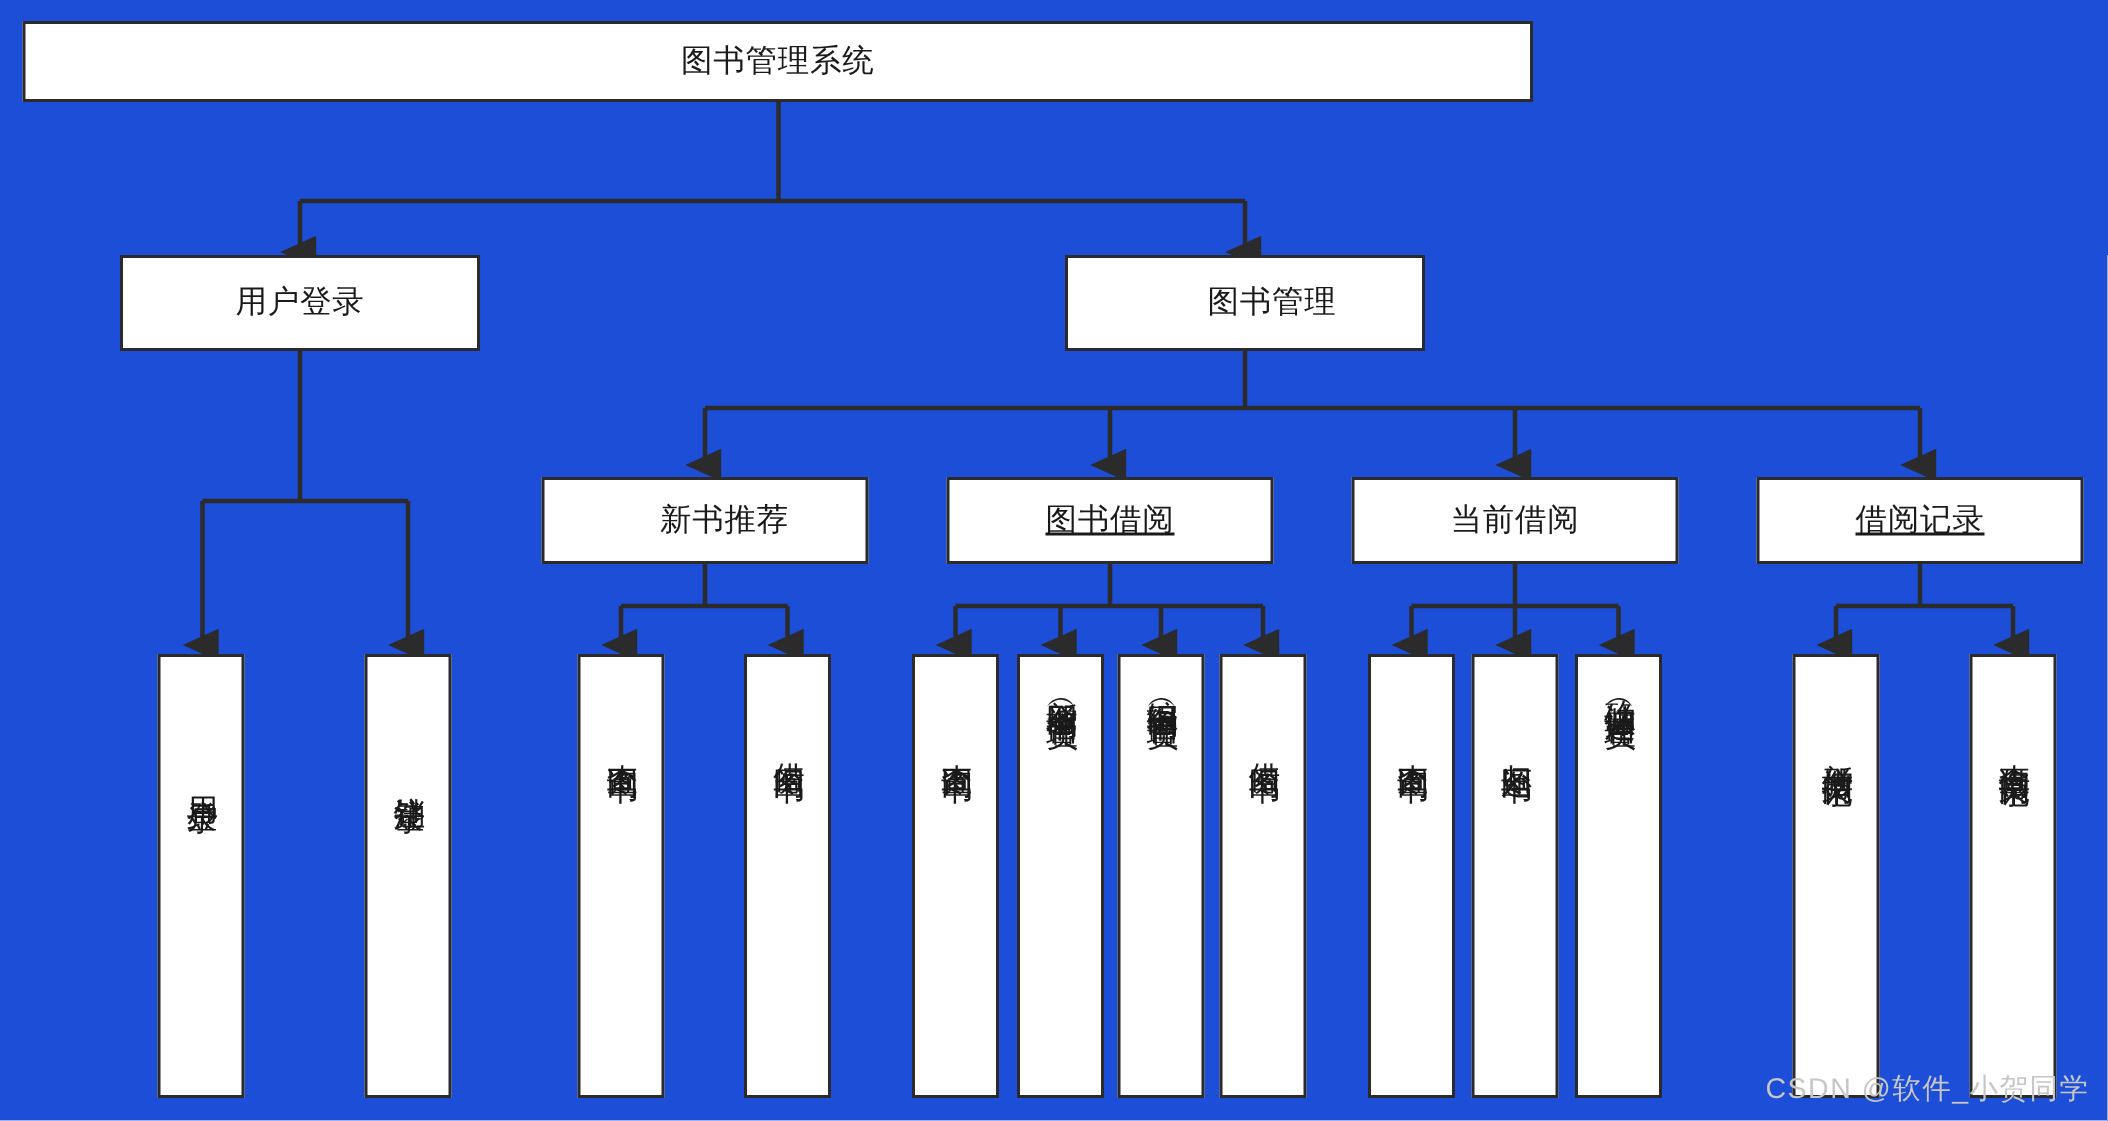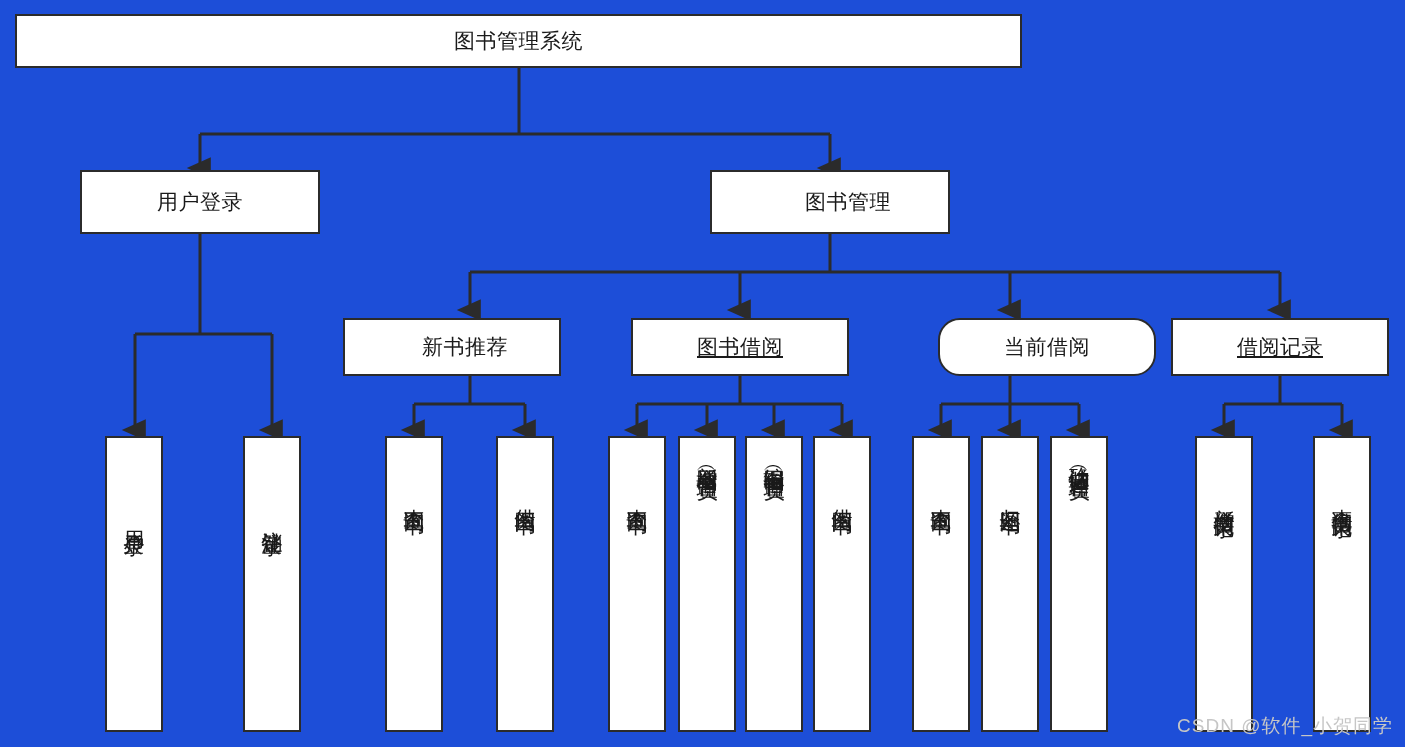--- a/index.html
+++ b/index.html
@@ -142,27 +142,27 @@
     <span class="node-label">图书管理系统</span>
   </div>
 
   <div class="node horizontal" style="left:80px; top:170px; width:240px; height:64px;">
     <span class="node-label">用户登录</span>
   </div>
   <div class="node horizontal" style="left:710px; top:170px; width:240px; height:64px;padding-left:36px;">
     <span class="node-label">图书管理</span>
   </div>
 
-  <div class="node horizontal" style="left:343px; top:318px; width:218px; height:58px;padding-left:26px;">
+  <div class="node horizontal" style="left:361px; top:318px; width:218px; height:58px;padding-left:26px;">
     <span class="node-label">新书推荐</span>
   </div>
   <div class="node horizontal" style="left:631px; top:318px; width:218px; height:58px;text-decoration:underline;">
     <span class="node-label">图书借阅</span>
   </div>
-  <div class="node horizontal" style="left:938px; top:318px; width:218px; height:58px;border-radius:22px;">
+  <div class="node horizontal" style="left:901px; top:318px; width:218px; height:58px;">
     <span class="node-label">当前借阅</span>
   </div>
   <div class="node horizontal" style="left:1171px; top:318px; width:218px; height:58px;text-decoration:underline;">
     <span class="node-label">借阅记录</span>
   </div>
 
   <div class="node vertical midlow" style="left:105px; top:436px; width:58px; height:296px;">
     <span class="node-label">用户登录</span>
   </div>
   <div class="node vertical midlow" style="left:243px; top:436px; width:58px; height:296px;">

